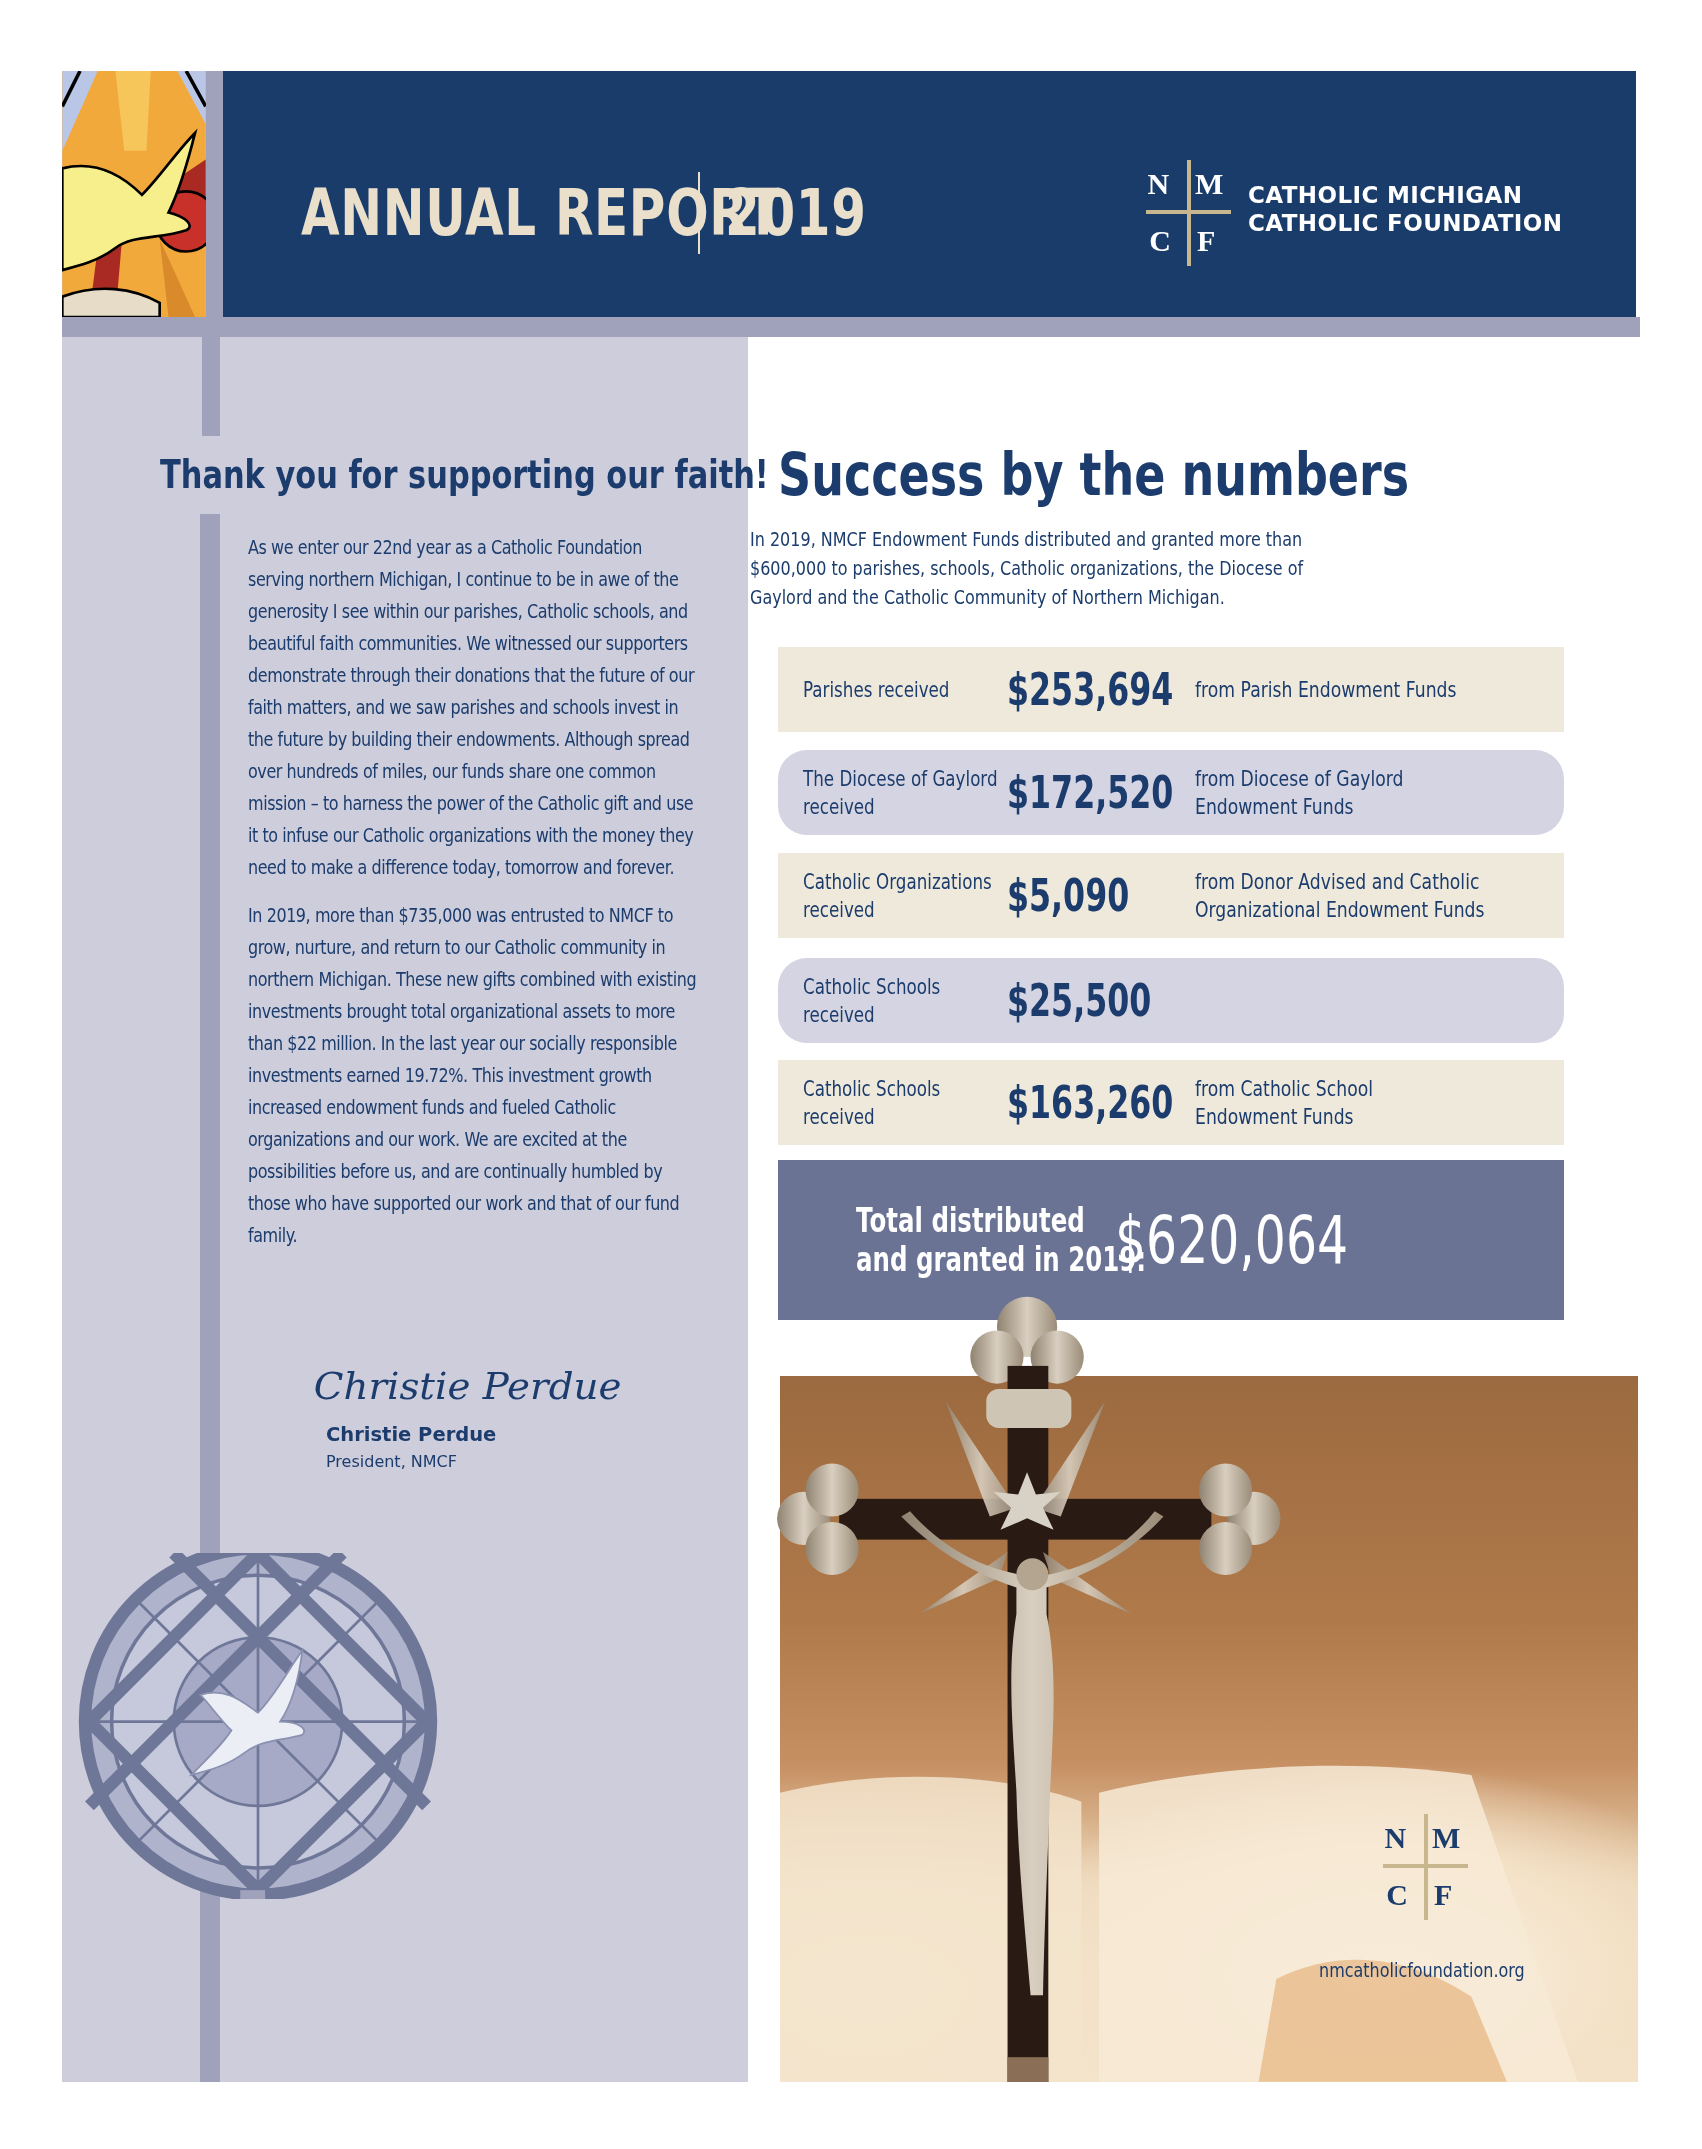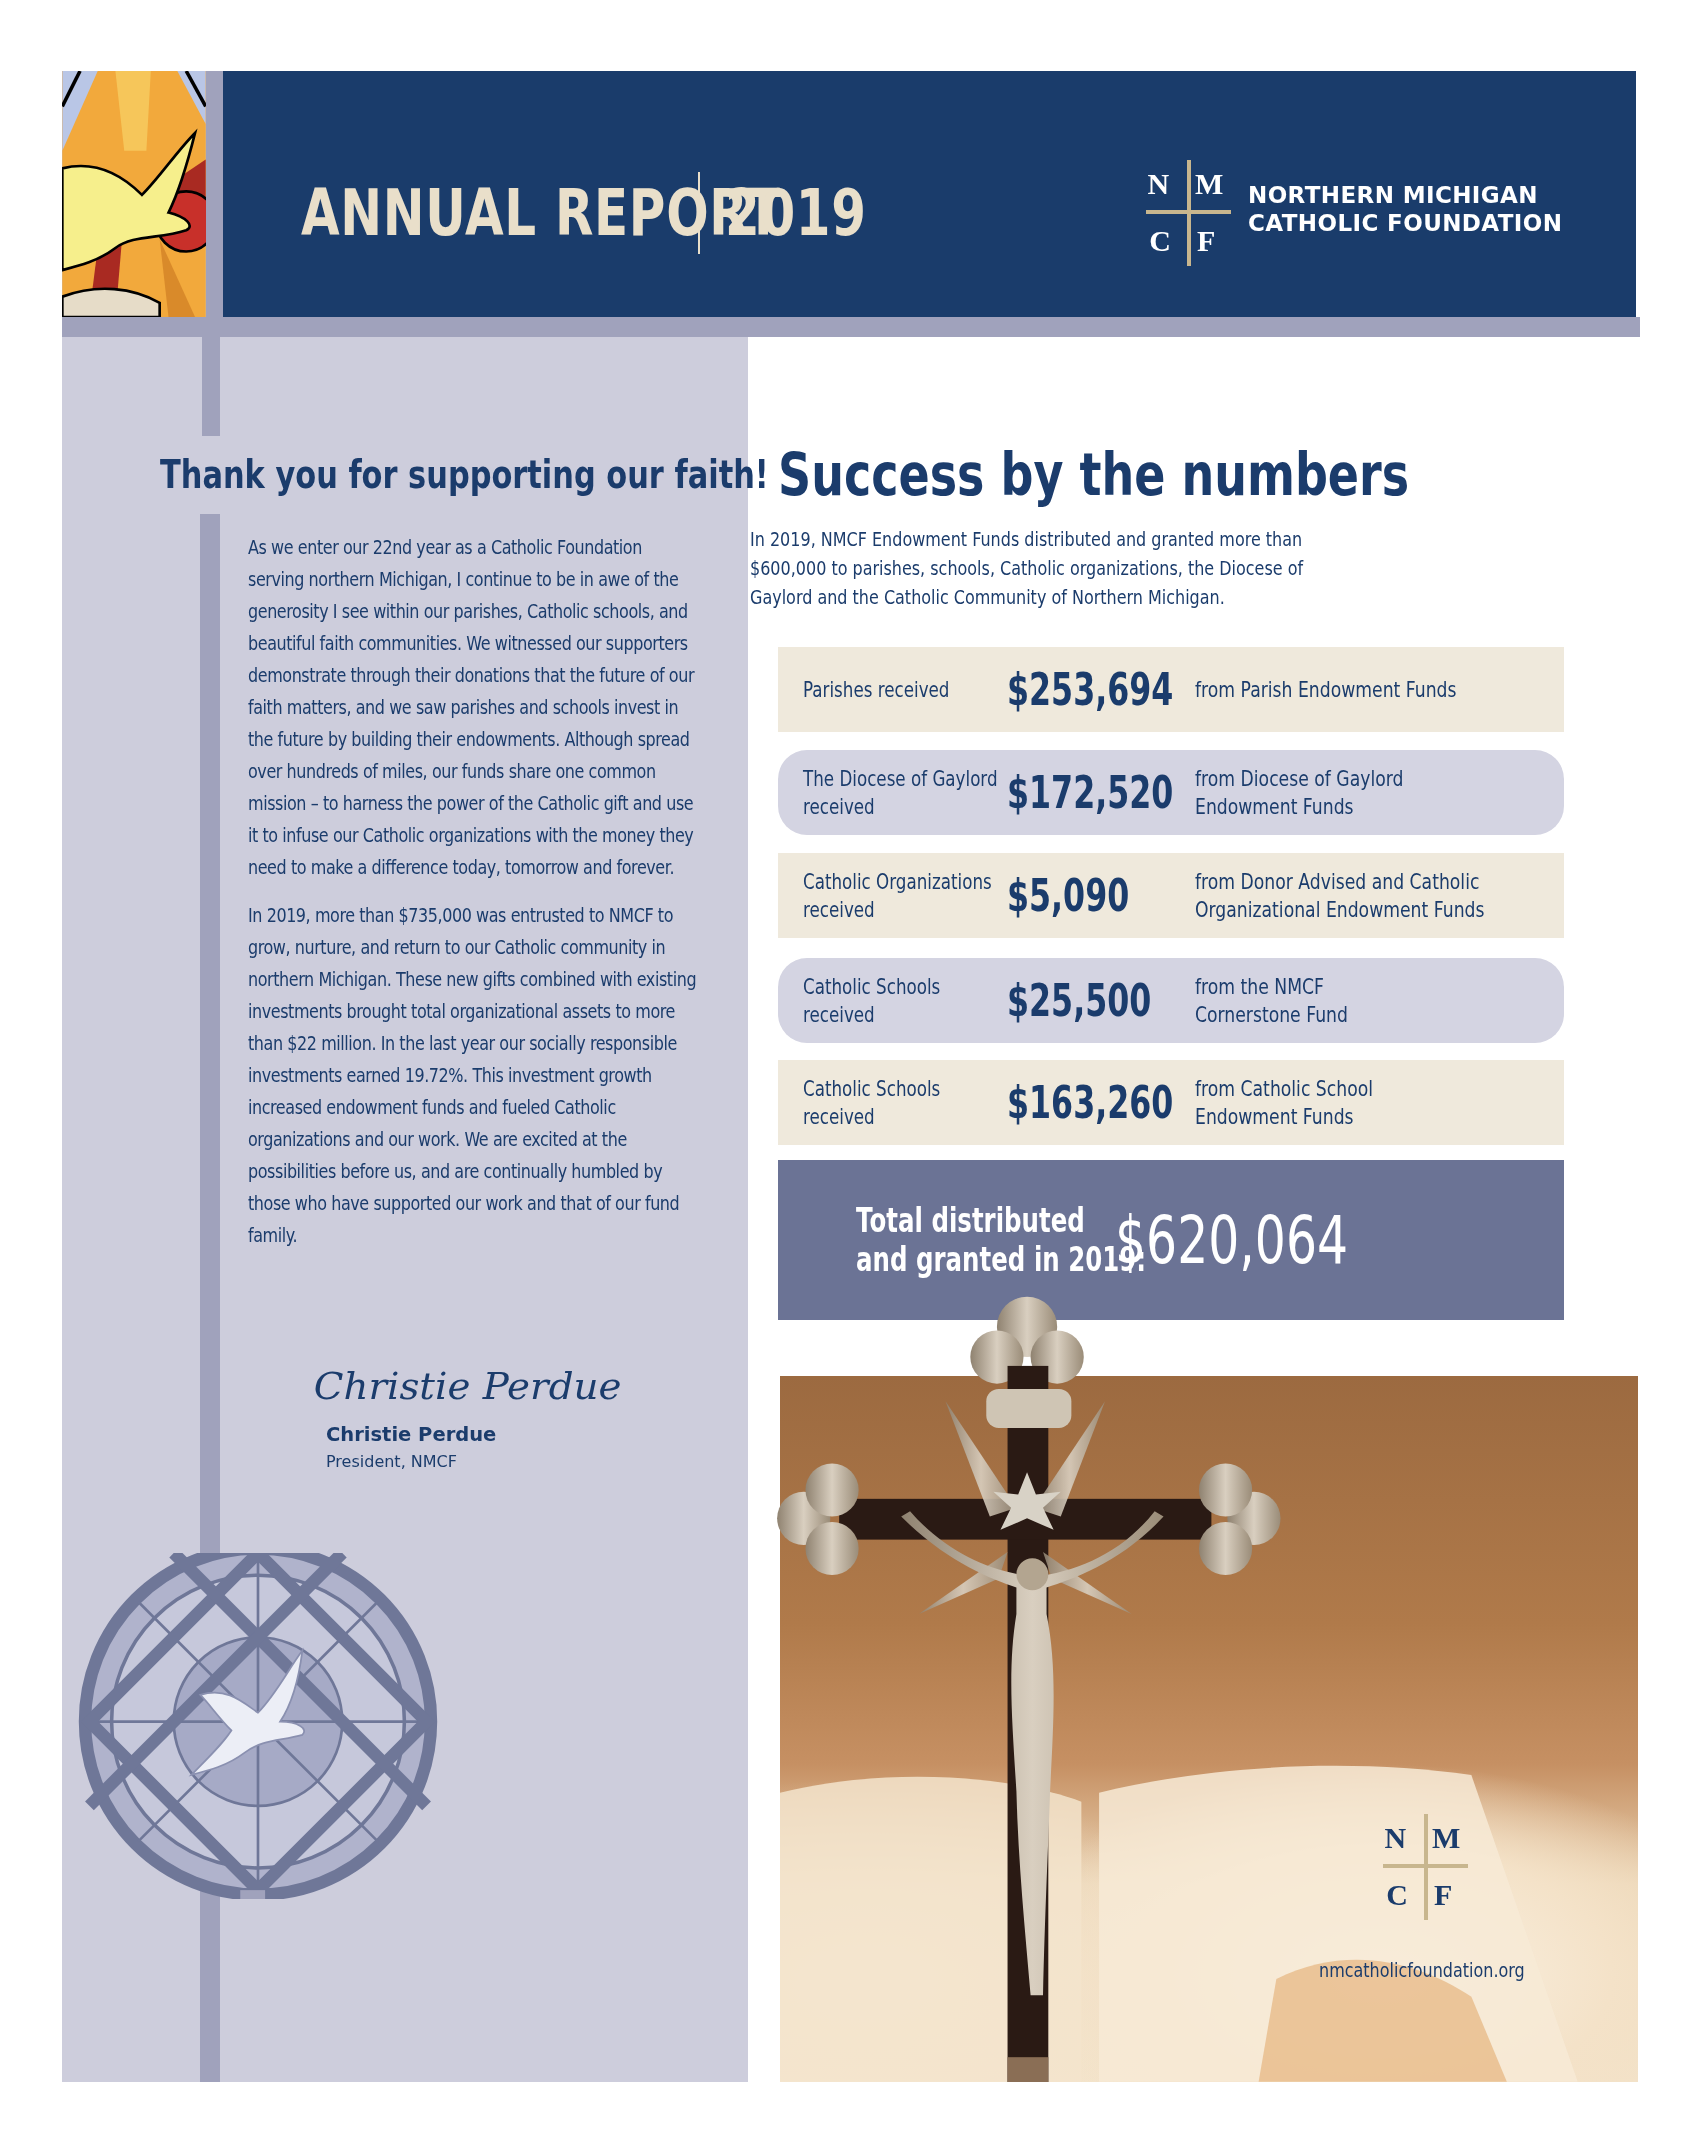--- a/index.html
+++ b/index.html
@@ -113,21 +113,21 @@
 
 <div class="abs logo-mark header-logo">
   <div class="v"></div>
   <div class="h"></div>
   <span class="ltr n">N</span>
   <span class="ltr m">M</span>
   <span class="ltr c">C</span>
   <span class="ltr f">F</span>
 </div>
 <div class="abs org-name">
-  <div>NORTHERN MICHIGAN</div>
+  <div>CATHOLIC MICHIGAN</div>
   <div>CATHOLIC FOUNDATION</div>
 </div>
 
 <div class="abs left-panel"></div>
 <div class="abs left-stripe-top"></div>
 <div class="abs left-stripe-main"></div>
 
 <div class="abs thanks-heading">Thank you for supporting our faith!</div>
 
 <div class="abs letter-body">
@@ -204,24 +204,20 @@
       <span>Organizational Endowment Funds</span>
     </div>
 </div>
 
 <div class="stat-row lav" style="top:958px">
   <div class="stat-label">
       <span>Catholic Schools</span>
       <span>received</span>
     </div>
   <div class="stat-value"><span>$25,500</span></div>
-  <div class="stat-source">
-      <span>from the NMCF</span>
-      <span>Cornerstone Fund</span>
-    </div>
 </div>
 
 <div class="stat-row cream" style="top:1060px">
   <div class="stat-label">
       <span>Catholic Schools</span>
       <span>received</span>
     </div>
   <div class="stat-value"><span>$163,260</span></div>
   <div class="stat-source">
       <span>from Catholic School</span>

